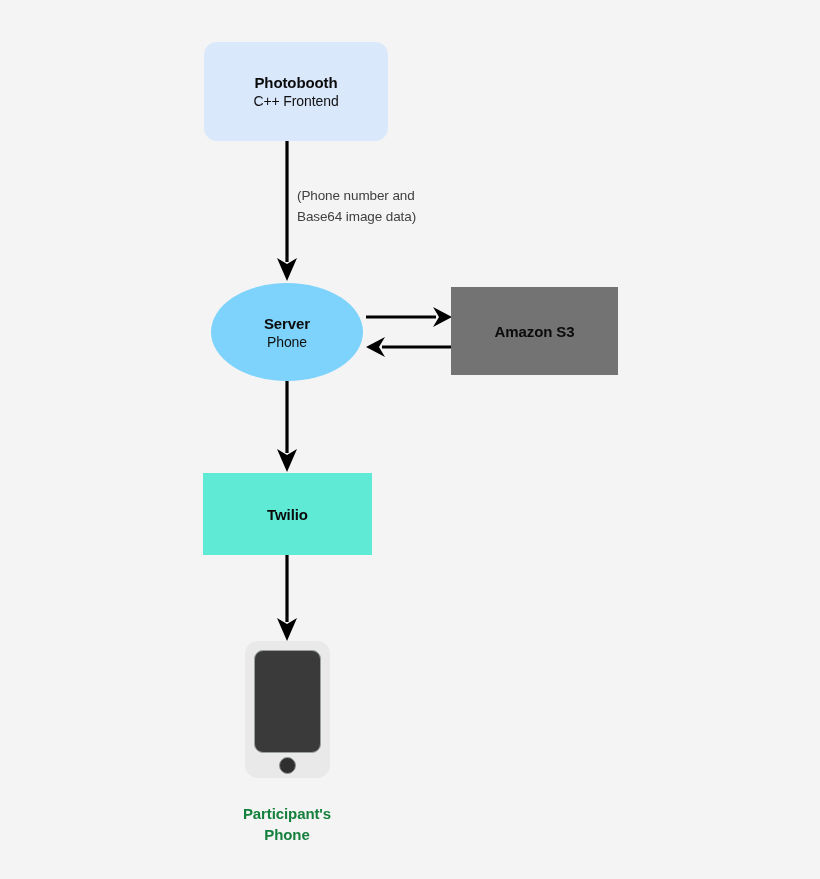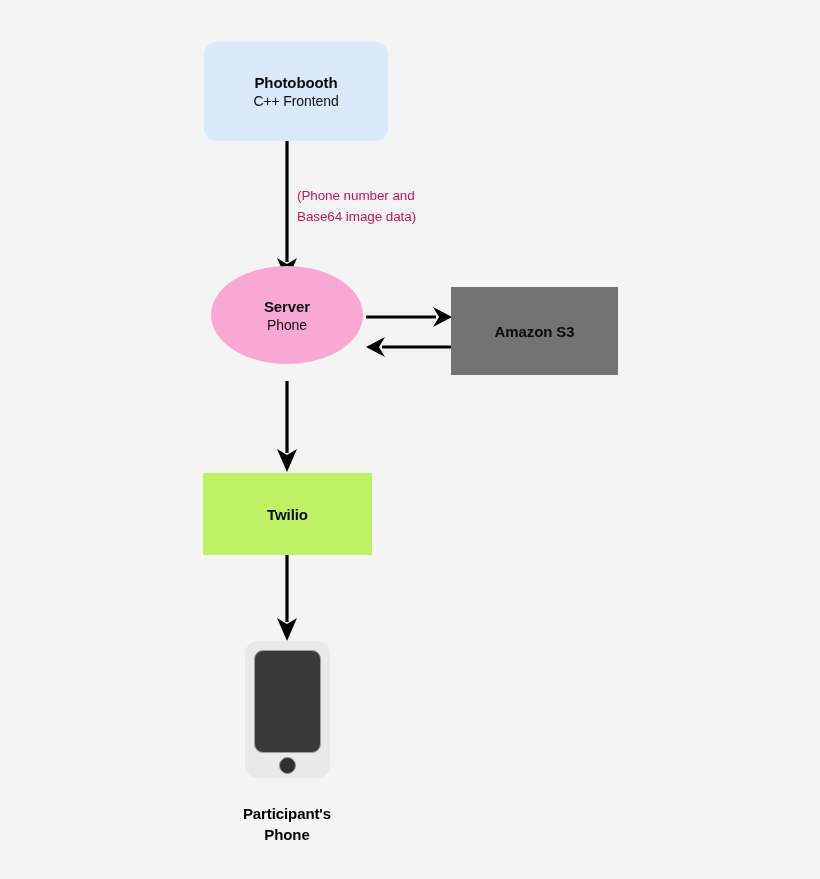--- a/index.html
+++ b/index.html
@@ -52,53 +52,53 @@
     top: 42px;
     width: 184px;
     height: 99px;
     background: #dae8fc;
     border-radius: 13px;
   }
 
   
   #node-server {
     left: 211px;
-    top: 266px;
+    top: 283px;
     width: 152px;
     height: 98px;
-    background: #f9a8d4;
+    background: #7dd3fc;
     border-radius: 50%;
   }
 
   
   #node-s3 {
     left: 451px;
     top: 287px;
     width: 167px;
     height: 88px;
     background: #737373;
   }
 
   
   #node-twilio {
     left: 203px;
     top: 473px;
     width: 169px;
     height: 82px;
-    background: #bef264;
+    background: #5eead4;
   }
 
   
   #edge-label-payload {
     position: absolute;
     left: 297px;
     top: 185px;
     width: 200px;
     font-size: 13.5px;
-    color: #be185d;
+    color: #404040;
     line-height: 21px;
     text-align: left;
     white-space: pre-line;
     letter-spacing: -0.1px;
   }
 
   
   #node-phone {
     position: absolute;
     left: 245px;
@@ -140,21 +140,21 @@
 
   
   #phone-caption {
     position: absolute;
     left: 187px;
     top: 803px;
     width: 200px;
     text-align: center;
     font-size: 15px;
     font-weight: bold;
-    color: #000000;
+    color: #15803d;
     line-height: 21px;
     white-space: pre-line;
     letter-spacing: -0.1px;
   }
 </style>
 </head>
 <body>
 
 <svg id="diagram-canvas" viewBox="0 0 820 879" xmlns="http://www.w3.org/2000/svg">
   <defs>

